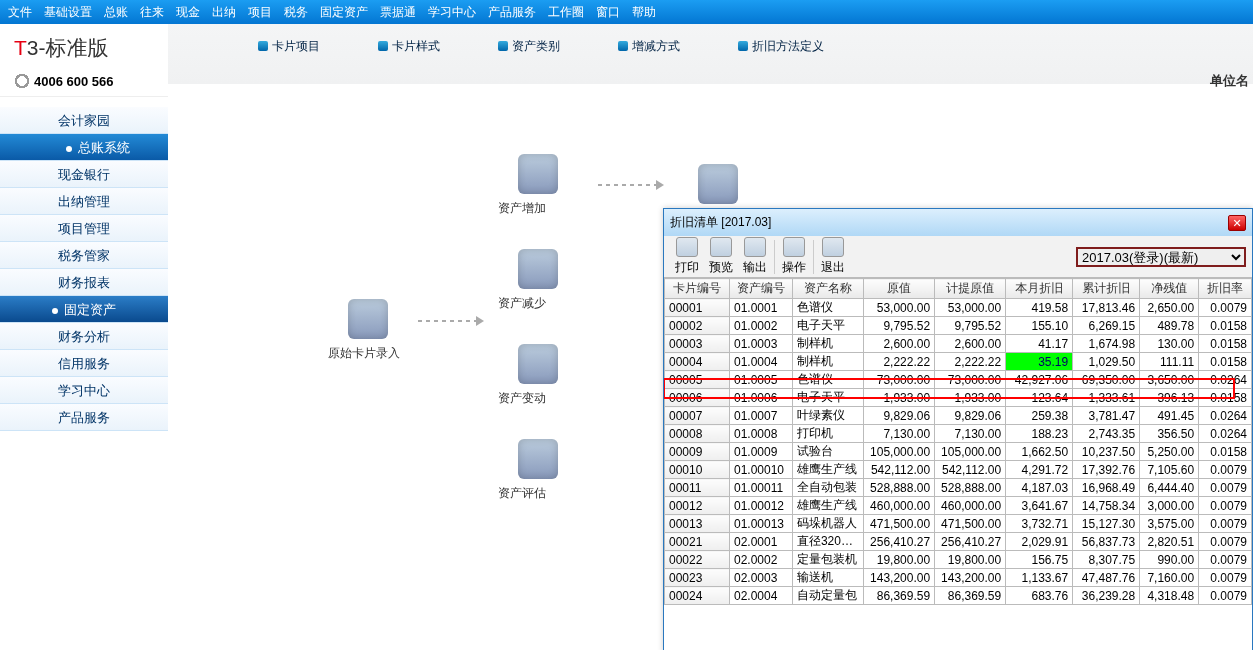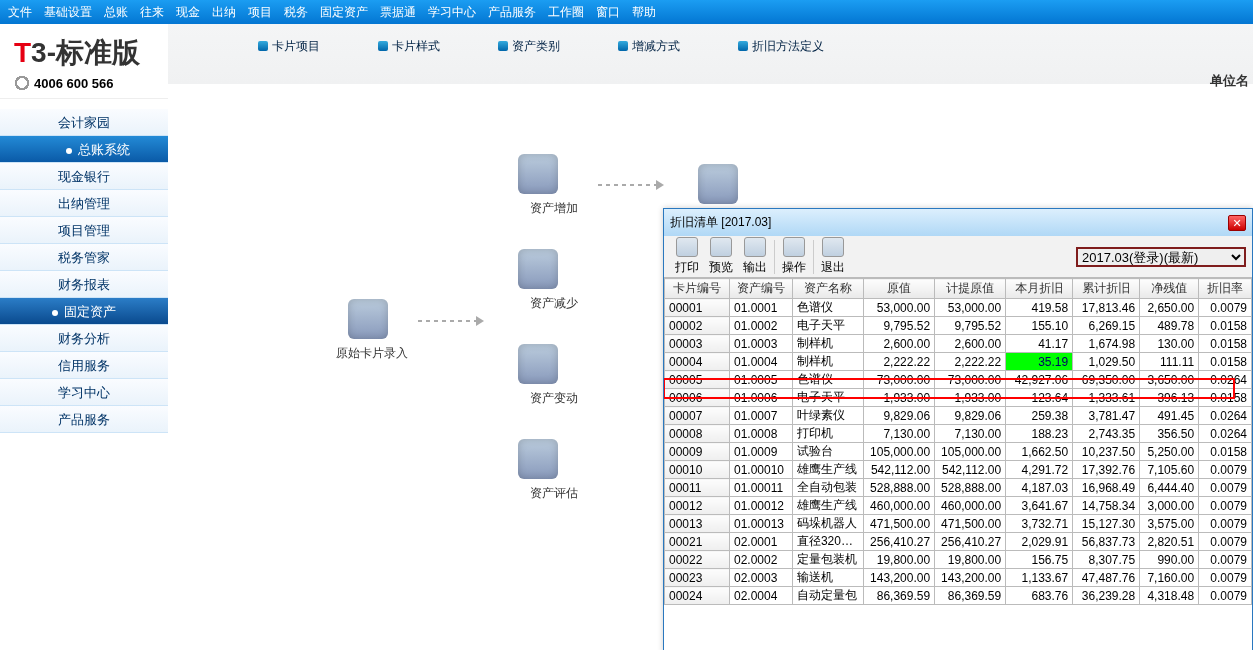--- a/index.html
+++ b/index.html
@@ -5,40 +5,40 @@
 * { margin:0; padding:0; box-sizing:border-box; font-family:"Microsoft YaHei","SimSun",sans-serif; }
 body { background:#fff; width:1253px; height:650px; overflow:hidden; position:relative; }
 
 .menubar { height:24px; background:linear-gradient(#1b9df2,#0376d2); display:flex; align-items:center; padding:0 8px; font-size:12px; color:#fff; }
 .menubar span { margin-right:12px; cursor:default; }
 
 .content { display:flex; height:626px; }
 
 .leftcol { width:168px; display:flex; flex-direction:column; background:#fff; }
 .logo { padding:10px 14px 6px; border-bottom:1px solid #eee; }
-.logo-text { font-size:28px; font-weight:700; }
+.logo-text { font-size:21px; font-weight:400; }
 .logo-t { color:#e60012; }
 .logo-rest { color:#333; }
-.phone { font-size:13px; color:#000; font-weight:600; margin-top:2px; display:flex; align-items:center; }
+.phone { font-size:13px; color:#000; font-weight:600; margin-top:10px; display:flex; align-items:center; }
 .phone::before { content:""; width:16px; height:18px; margin-right:4px; background-image:radial-gradient(circle,#fff 0,#fff 40%,#999 41%,#999 60%,transparent 61%); }
 .nav { margin-top:10px; }
 .nav-item { height:27px; line-height:27px; text-align:center; font-size:13px; color:#036; border-bottom:1px solid #cde4f7; background:linear-gradient(#fafcff,#eaf3fb); cursor:pointer; }
 .nav-item.dark { background:linear-gradient(#238ad6,#0a5aa7); color:#fff;padding-left:28px; }
 .nav-item.sel { background:linear-gradient(#2b7dc7,#0a4a8e); color:#fff; }
 .nav-item .dot { display:inline-block; vertical-align:middle; margin-right:6px; width:6px; height:6px; background:#5a7; border-radius:50%; }
 .nav-item.dark .dot, .nav-item.sel .dot { background:#fff; }
 
 .main { flex:1; background:linear-gradient(#f4f5f6,#f0f1f2 60px,#fff 60px); position:relative; }
 .toolbar { height:44px; display:flex; align-items:center; padding-left:60px; font-size:12px; color:#024; }
 .toolbar .ti { margin-right:28px; display:flex; align-items:center; cursor:pointer;padding-left:30px; }
 .toolbar .ti::before { content:""; width:10px; height:10px; background:linear-gradient(#3ad,#06a); margin-right:4px; border-radius:2px; }
 .unitname { position:absolute; top:48px; right:4px; font-size:13px; color:#333;font-weight:bold; }
 
 .flow { position:absolute; top:120px; left:40px; font-size:12px; color:#333; }
-.flownode { position:absolute; text-align:right; width:80px; }
+.flownode { position:absolute; text-align:left; width:80px; }
 .flownode .ficon { width:40px; height:40px; margin:0 auto 6px; background:linear-gradient(#bcd,#89b); border-radius:6px; box-shadow:inset 0 0 8px rgba(0,0,0,.2); }
 .arrow { position:absolute; height:2px; background:repeating-linear-gradient(90deg,#aaa 0,#aaa 4px,transparent 4px,transparent 8px); }
 .arrow::after { content:""; position:absolute; right:-6px; top:-4px; border-left:8px solid #aaa; border-top:5px solid transparent; border-bottom:5px solid transparent; }
 
 .bottomlinks { position:absolute; bottom:10px; left:40px; font-size:12px; color:#036; display:flex; }
 .bottomlinks .bcol { margin-right:50px; }
 .bottomlinks .bi { height:18px; display:flex; align-items:center; cursor:pointer; }
 .bottomlinks .bi::before { content:""; width:8px; height:8px; background:#1a8; margin-right:6px; border-radius:2px; }
 
 .dialog { position:absolute; top:184px; left:495px; width:590px; height:445px; border:1px solid #2a78bf; background:#fff; box-shadow:0 0 6px rgba(0,0,0,.2); }

